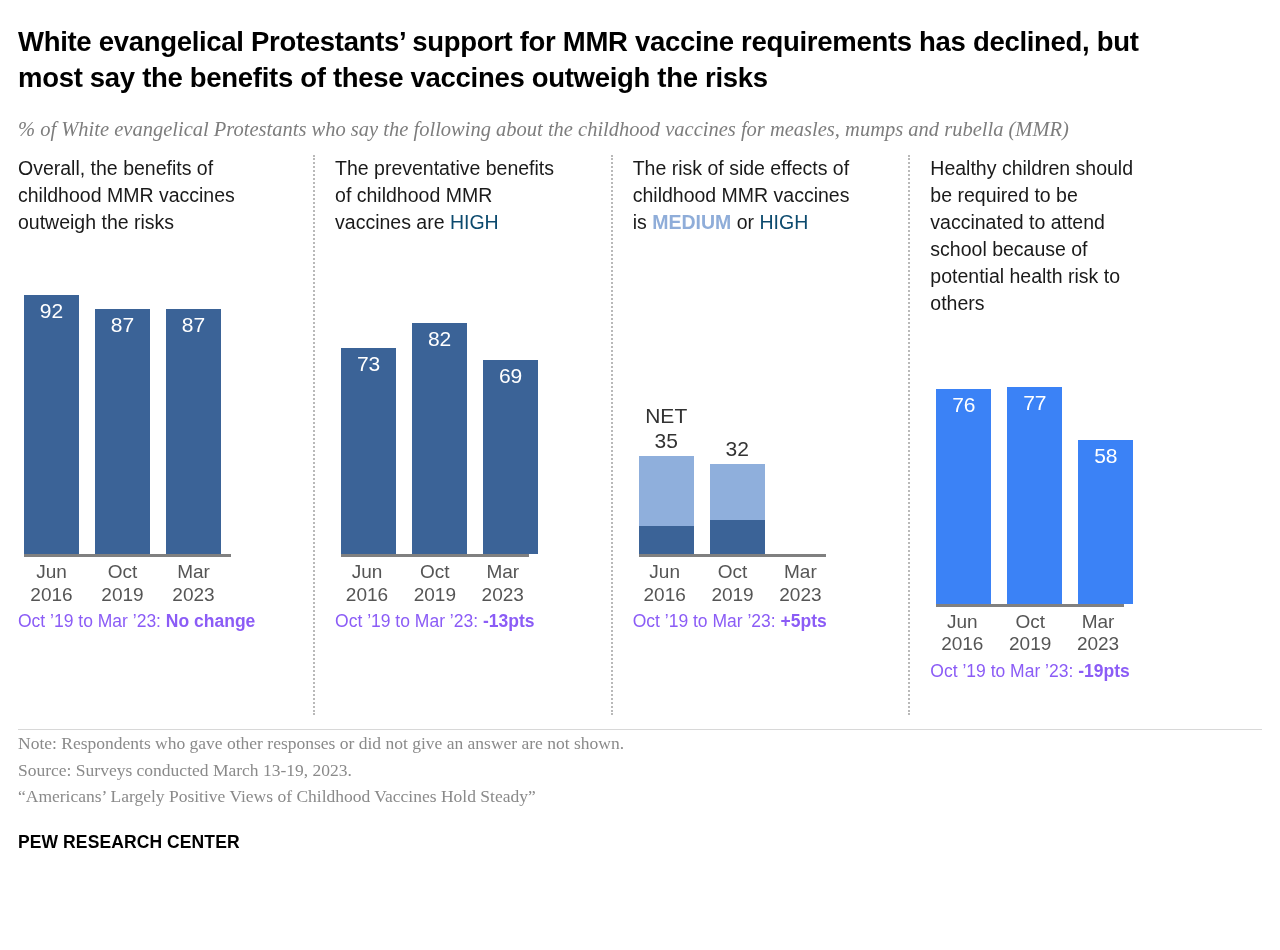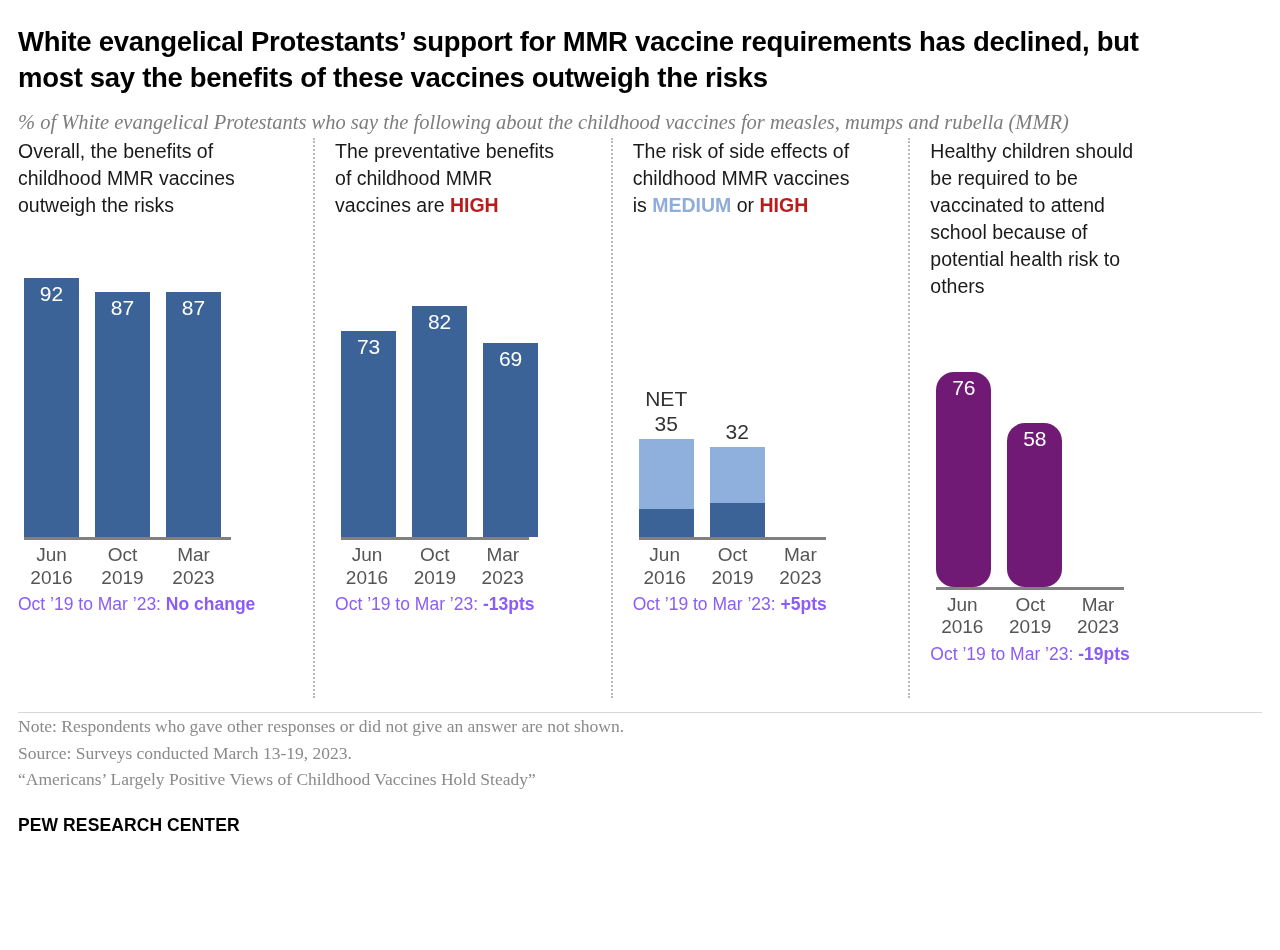--- a/index.html
+++ b/index.html
@@ -22,29 +22,29 @@
     color: #000000;
     padding-top: 24px;
     max-width: 1150px;
   }
   .subtitle {
     font-family: "Liberation Serif", serif;
     font-style: italic;
     font-size: 20.5px;
     line-height: 1.35;
     color: #7d7d7d;
+    margin-top: 19px;
+    max-width: 1215px;
+  }
+
+  
+  .panels {
+    position: relative;
+    display: flex;
     margin-top: 12px;
-    max-width: 1215px;
-  }
-
-  
-  .panels {
-    position: relative;
-    display: flex;
-    margin-top: 2px;
     height: 560px;
     gap: 40px;
   }
   .panel {
     position: relative;
     flex: 1 1 25%;
     padding-right: 16px;
   }
   .panel + .panel { padding-left: 22px; }
   .divider {
@@ -52,21 +52,21 @@
     top: 0; bottom: 0;
     width: 1px;
     border-left: 2px dotted #b9b9b9;
   }
   .panel-head {
     font-size: 19.5px;
     line-height: 1.38;
     color: #1a1a1a;
     min-height: 112px;
   }
-  .kw-high { color: #b91c1c; font-weight: bold; }
+  .kw-high { color: #0c4a6e; font-weight: normal; }
   .kw-med  { color: #8fadd9; font-weight: bold; }
 
   
   .plot {
     position: relative;
     height: 330px;
     margin-top: 8px;
   }
   .axis {
     position: absolute;
@@ -91,21 +91,21 @@
     display: flex;
     flex-direction: column;
     justify-content: flex-end;
     height: 100%;
   }
   .bar {
     width: 55px;
     position: relative;
   }
   .bar.blue  { background: #3b6397; }
-  .bar.green { background: #701a75; border-radius: 18px; }
+  .bar.green { background: #3b82f6; }
   .bar.lightblue { background: #8fafdc; }
   .bar-val-in {
     position: absolute;
     top: 4px; left: 0; right: 0;
     text-align: center;
     color: #ffffff;
     font-size: 21px;
   }
   .bar-val-out {
     position: absolute;
@@ -303,20 +303,25 @@
         <div class="divider" style="left: 0px;"></div>
         <div class="panel-head"><span>Healthy children should be required to be vaccinated to attend school because of potential health risk to others</span></div>
         <div class="plot">
           <div class="bars">
             <div class="bargroup">
               <div class="bar green" style="height: 214.32px;">
                 <div class="bar-val-in">76</div>
               </div>
             </div>
             <div class="bargroup">
+              <div class="bar green" style="height: 217.14px;">
+                <div class="bar-val-in">77</div>
+              </div>
+            </div>
+            <div class="bargroup">
               <div class="bar green" style="height: 163.56px;">
                 <div class="bar-val-in">58</div>
               </div>
             </div>
           </div>
           <div class="axis"></div>
           <div class="ticks">
             <div class="tick">
               <div>Jun</div>
               <div>2016</div>

